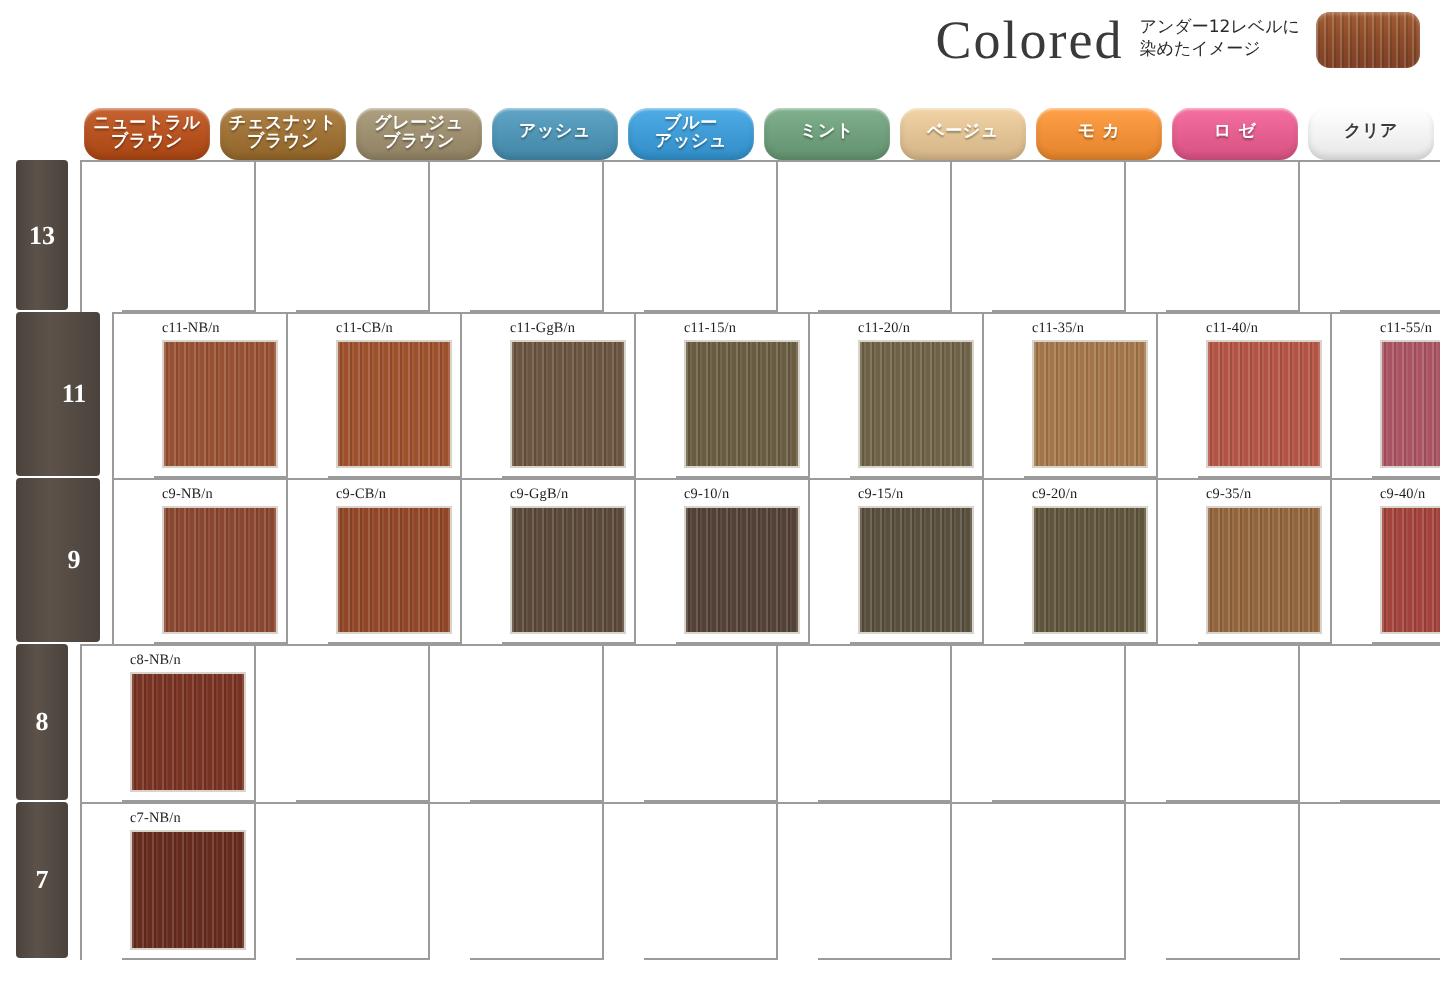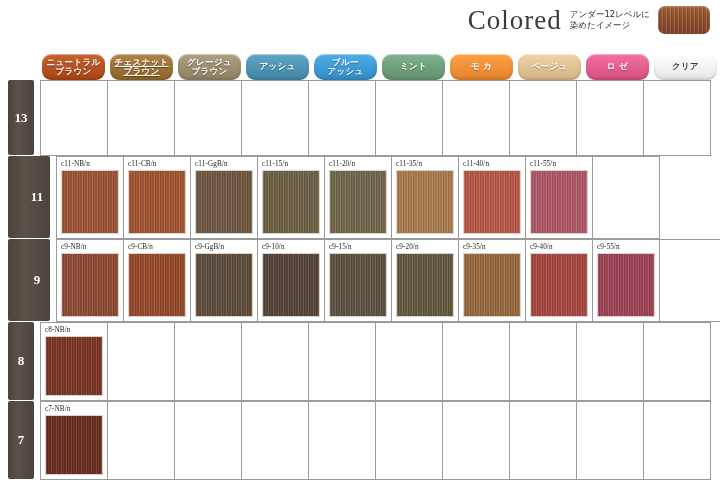--- a/index.html
+++ b/index.html
@@ -60,20 +60,21 @@
     background:linear-gradient(90deg,#4a423c 0%,#5c524a 40%,#4a423c 100%);
     border-radius:2px;
     font-family:"Liberation Serif",serif;
   }
   .cells{display:flex;border-top:1px solid #9b9b9b;border-left:1px solid #9b9b9b;}
   .cell{
     width:67px;
     border-right:1px solid #9b9b9b;border-bottom:1px solid #9b9b9b;
     box-sizing:border-box;position:relative;
     padding:3px 17px 0 4px;
+    margin-left:20px;
   }
   .code{
     font-size:7.2px;color:#1d1d1d;
     font-family:"Liberation Serif","DejaVu Serif",serif;
     letter-spacing:.1px;white-space:nowrap;margin-bottom:2px;
   }
   .swatch{
     width:56px;border:1px solid #d8d4cc;
     background-image:
       repeating-linear-gradient(90deg,
@@ -108,21 +109,21 @@
 
   <div class="chart">
     <div class="hdr-row" id="hdr">
         <div class="hdr-cell">
           <div class="tag" style="background: linear-gradient(rgb(198, 99, 49) 0%, rgb(180, 81, 31) 55%, rgb(168, 69, 19) 100%);">
             <span>ニュートラル</span>
             <span>ブラウン</span>
           </div>
         </div>
         <div class="hdr-cell">
-          <div class="tag" style="background: linear-gradient(rgb(175, 131, 71) 0%, rgb(157, 113, 53) 55%, rgb(145, 101, 41) 100%); text-decoration: underline;">
+          <div class="tag" style="background: linear-gradient(rgb(175, 131, 71) 0%, rgb(157, 113, 53) 55%, rgb(145, 101, 41) 100%);">
             <span>チェスナット</span>
             <span>ブラウン</span>
           </div>
         </div>
         <div class="hdr-cell">
           <div class="tag" style="background: linear-gradient(rgb(173, 159, 128) 0%, rgb(155, 141, 110) 55%, rgb(143, 129, 98) 100%);">
             <span>グレージュ</span>
             <span>ブラウン</span>
           </div>
         </div>
@@ -136,27 +137,27 @@
             <span>ブルー</span>
             <span>アッシュ</span>
           </div>
         </div>
         <div class="hdr-cell">
           <div class="tag" style="background: linear-gradient(rgb(129, 176, 142) 0%, rgb(111, 158, 124) 55%, rgb(99, 146, 112) 100%); text-align: center;">
             <span>ミント</span>
           </div>
         </div>
         <div class="hdr-cell">
+          <div class="tag" style="background: linear-gradient(rgb(242, 211, 165) 0%, rgb(224, 193, 147) 55%, rgb(212, 181, 135) 100%);">
+            <span>ベージュ</span>
+          </div>
+        </div>
+        <div class="hdr-cell">
           <div class="tag" style="background: linear-gradient(rgb(255, 161, 73) 0%, rgb(239, 143, 55) 55%, rgb(227, 131, 43) 100%);">
             <span>モ カ</span>
-          </div>
-        </div>
-        <div class="hdr-cell">
-          <div class="tag" style="background: linear-gradient(rgb(242, 211, 165) 0%, rgb(224, 193, 147) 55%, rgb(212, 181, 135) 100%);">
-            <span>ベージュ</span>
           </div>
         </div>
         <div class="hdr-cell">
           <div class="tag" style="background: linear-gradient(rgb(245, 111, 160) 0%, rgb(227, 93, 142) 55%, rgb(215, 81, 130) 100%);">
             <span>ロ ゼ</span>
           </div>
         </div>
         <div class="hdr-cell">
           <div class="tag dark-text" style="background: linear-gradient(rgb(255, 255, 255) 0%, rgb(242, 242, 242) 55%, rgb(230, 230, 230) 100%);">
             <span>クリア</span>

